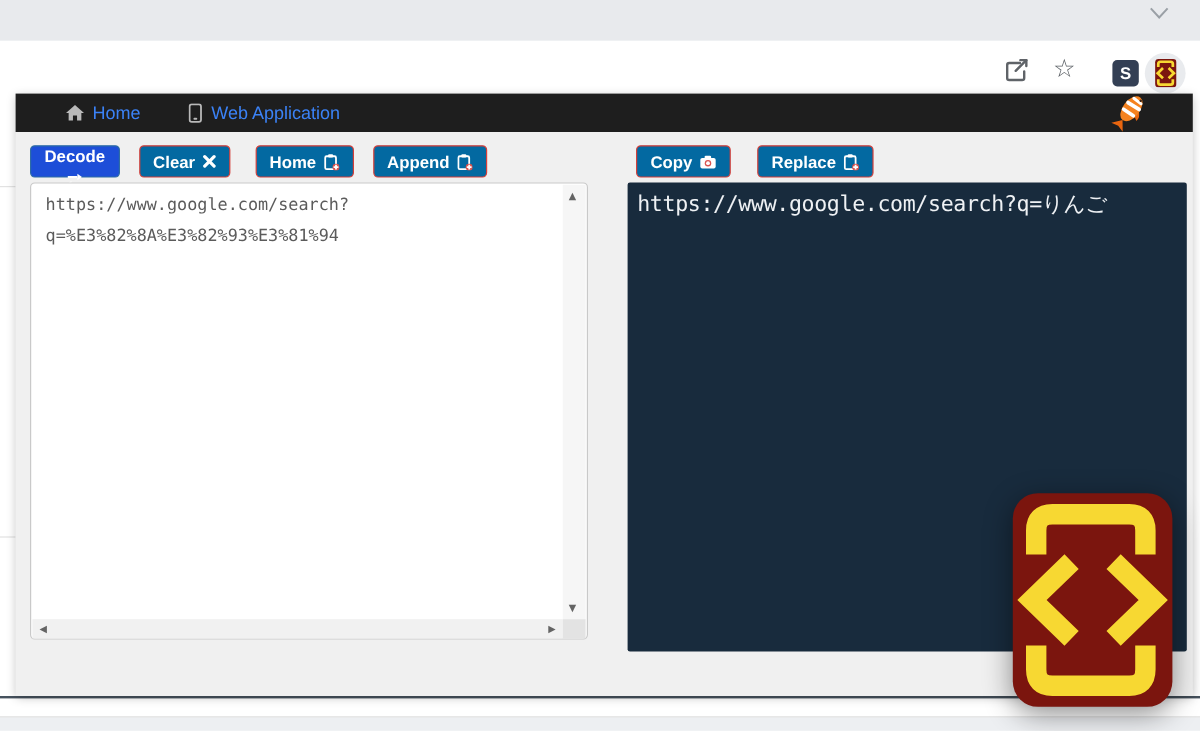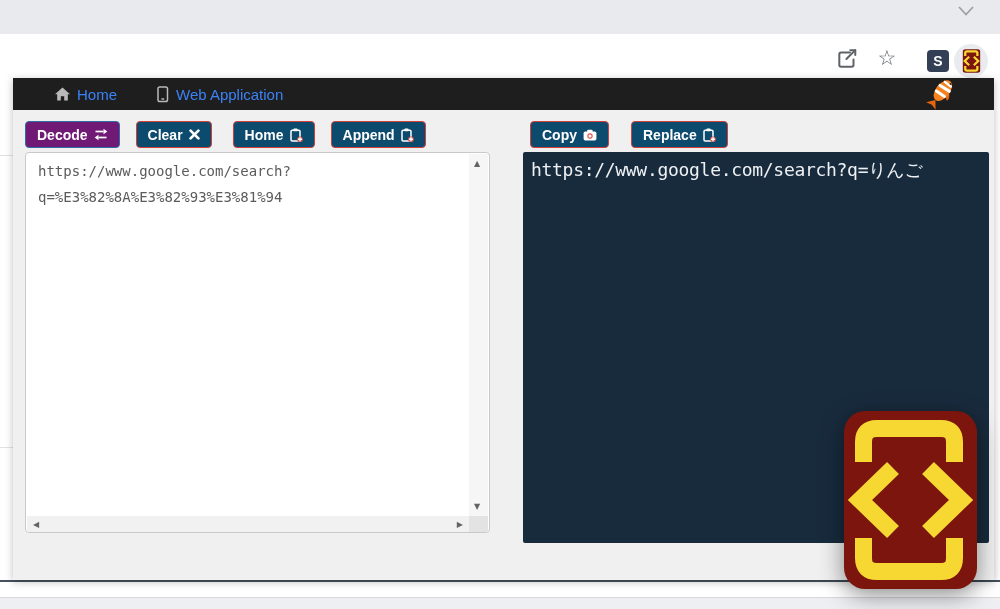--- a/index.html
+++ b/index.html
@@ -33,22 +33,22 @@
   .nav-item { display:flex; align-items:center; gap:7px; color:#3b82f6; font-size:15px; cursor:pointer; }
   #nav-home { margin-left:42px; }
   #nav-webapp { margin-left:40px; }
   #fish { margin-left:auto; margin-right:36px; }
 
   #popup-body { left:0; top:32px; width:981px; height:470px; }
 
   .btn { height:27px; display:inline-flex; align-items:center; gap:6px; padding:0 11px;
          border-radius:4px; color:#fff; font-size:14px; font-weight:bold; cursor:pointer;
          border:1px solid transparent; }
-  .btn-blue { background:#701a75; border-color:#2e6da4; }
-  .btn-red  { background:#0c4a6e; border-color:#d43f3a; }
+  .btn-blue { background:#1d4ed8; border-color:#2e6da4;flex-direction:column; }
+  .btn-red  { background:#0369a1; border-color:#d43f3a; }
   #btnrow-left  { left:12px; top:11px; display:flex; }
   #btnrow-right { left:517px; top:11px; display:flex; }
 
   
   #ta { left:12px; top:42px; width:465px; height:381px; background:#fff;
         border:1px solid #c9c9c9; border-radius:4px; cursor:text; }
   #ta-text { left:12px; top:5px; width:420px; font-family:"DejaVu Sans Mono", monospace;
              font-size:14px; line-height:26px; color:#5b5b5b; white-space:pre; }
   #ta-vsb { left:443px; top:1px; width:19px; height:362px; background:#f6f6f6; }
   #ta-hsb { left:1px; top:363px; width:442px; height:16px; background:#f1f1f1; }

